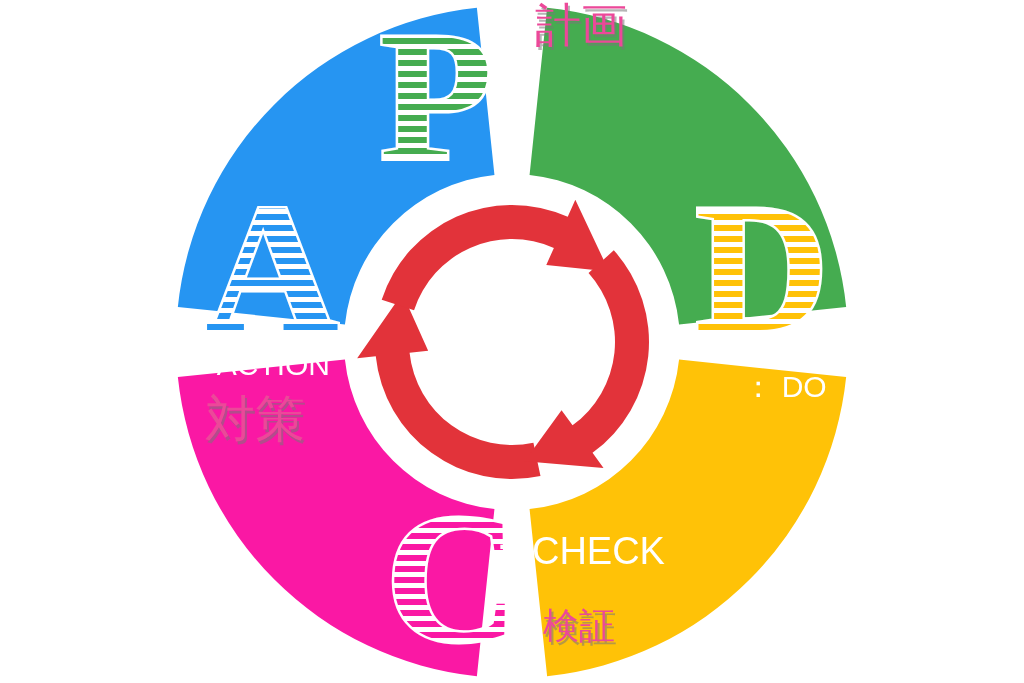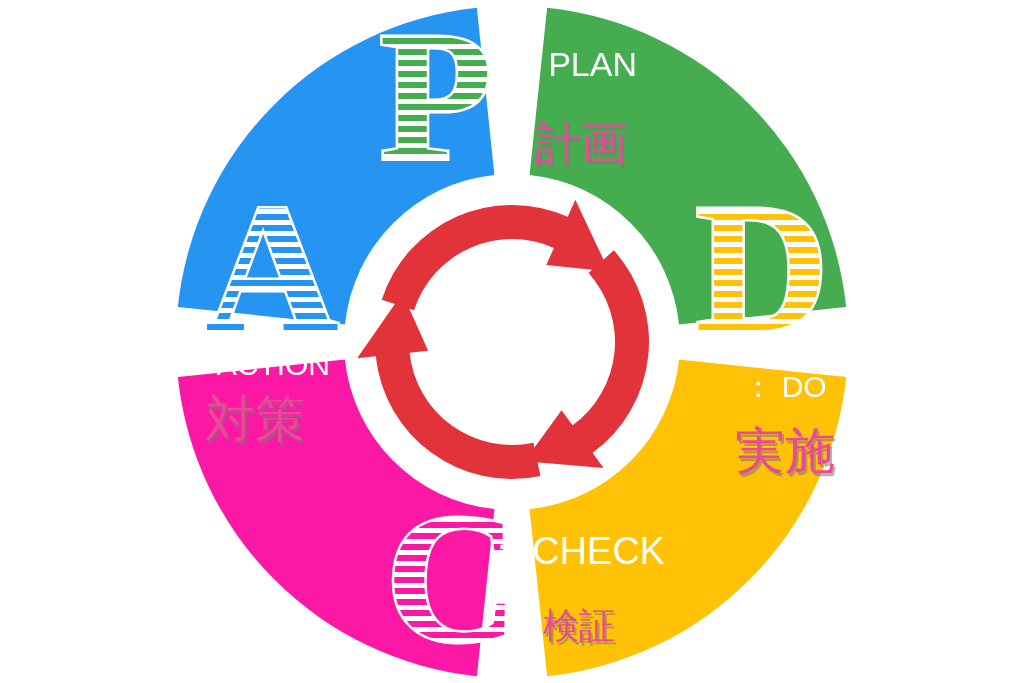--- a/index.html
+++ b/index.html
@@ -143,31 +143,26 @@
 
     <g id="big-letters">
         <text x="436" y="158" text-anchor="middle" font-family="&quot;Liberation Serif&quot;, &quot;DejaVu Serif&quot;, serif" font-weight="700" font-size="185" fill="url(#stripes-green)" stroke="#ffffff" stroke-width="5" paint-order="stroke fill">P</text>
         <text x="762" y="330" text-anchor="middle" font-family="&quot;Liberation Serif&quot;, &quot;DejaVu Serif&quot;, serif" font-weight="700" font-size="185" fill="url(#stripes-yellow)" stroke="#ffffff" stroke-width="5" paint-order="stroke fill">D</text>
         <text x="452" y="640" text-anchor="middle" font-family="&quot;Liberation Serif&quot;, &quot;DejaVu Serif&quot;, serif" font-weight="700" font-size="185" fill="url(#stripes-magenta)" stroke="#ffffff" stroke-width="5" paint-order="stroke fill">C</text>
         <text x="272" y="330" text-anchor="middle" font-family="&quot;Liberation Serif&quot;, &quot;DejaVu Serif&quot;, serif" font-weight="700" font-size="185" fill="url(#stripes-blue)" stroke="#ffffff" stroke-width="5" paint-order="stroke fill">A</text>
       </g>
   </svg>
 
   <div class="seg-text" id="plan-block">
-    <div class="row-flex" style="height:118px;">
-      <div class="big-letter" style="visibility: hidden;">P</div>
-      <div class="sub-latin gap-l" style="margin-top:-26px;">： PLAN</div>
-    </div>
     <div class="sub-jp" style="margin-top:-16px; margin-left:122px;">計画</div>
   </div>
 
   <div class="seg-text col-flex" id="do-block">
     <div class="big-letter" style="height: 128px; visibility: hidden;">D</div>
     <div class="sub-latin" style="margin-top:24px;">： DO</div>
-    <div class="sub-jp" style="margin-top:16px;">実施</div>
   </div>
 
   <div class="seg-text" id="check-block">
     <div class="row-flex" style="height:120px;">
       <div class="big-letter" style="visibility: hidden;">C</div>
       <div class="sub-latin gap-l" style="margin-top:-18px;">： CHECK</div>
     </div>
     <div class="sub-jp" style="margin-top:-12px; margin-left:128px;">検証</div>
   </div>
 

